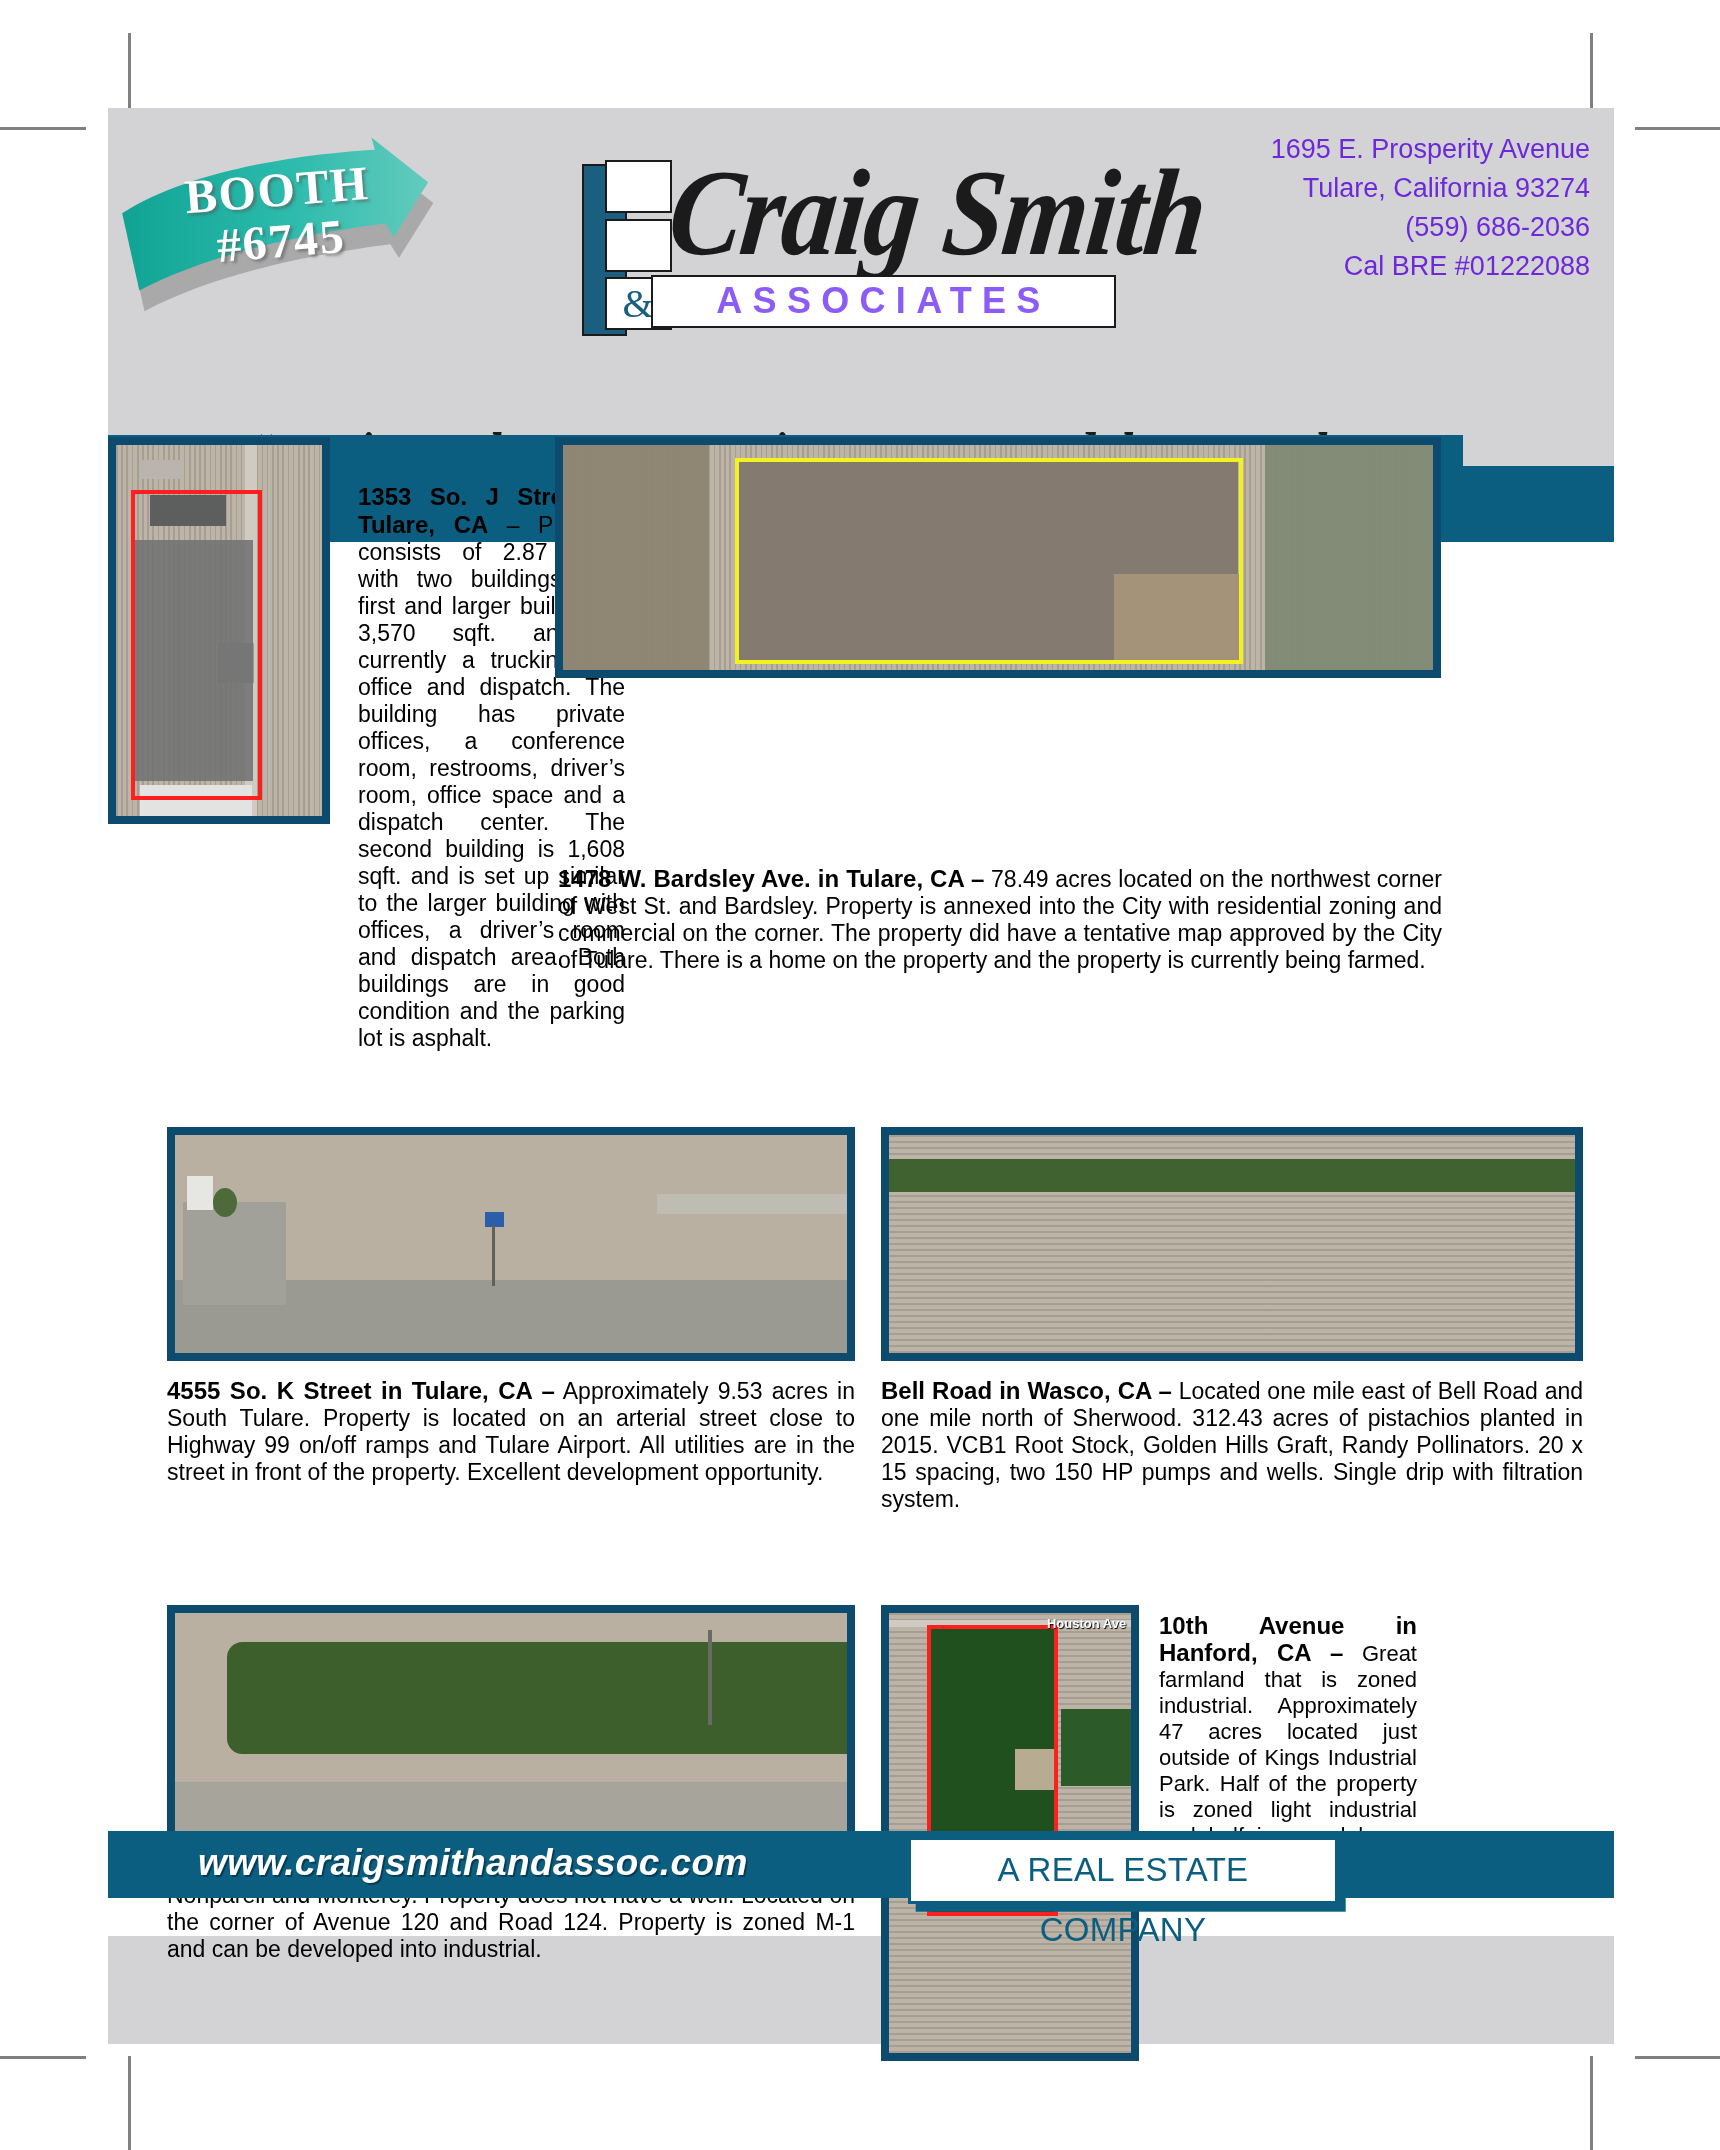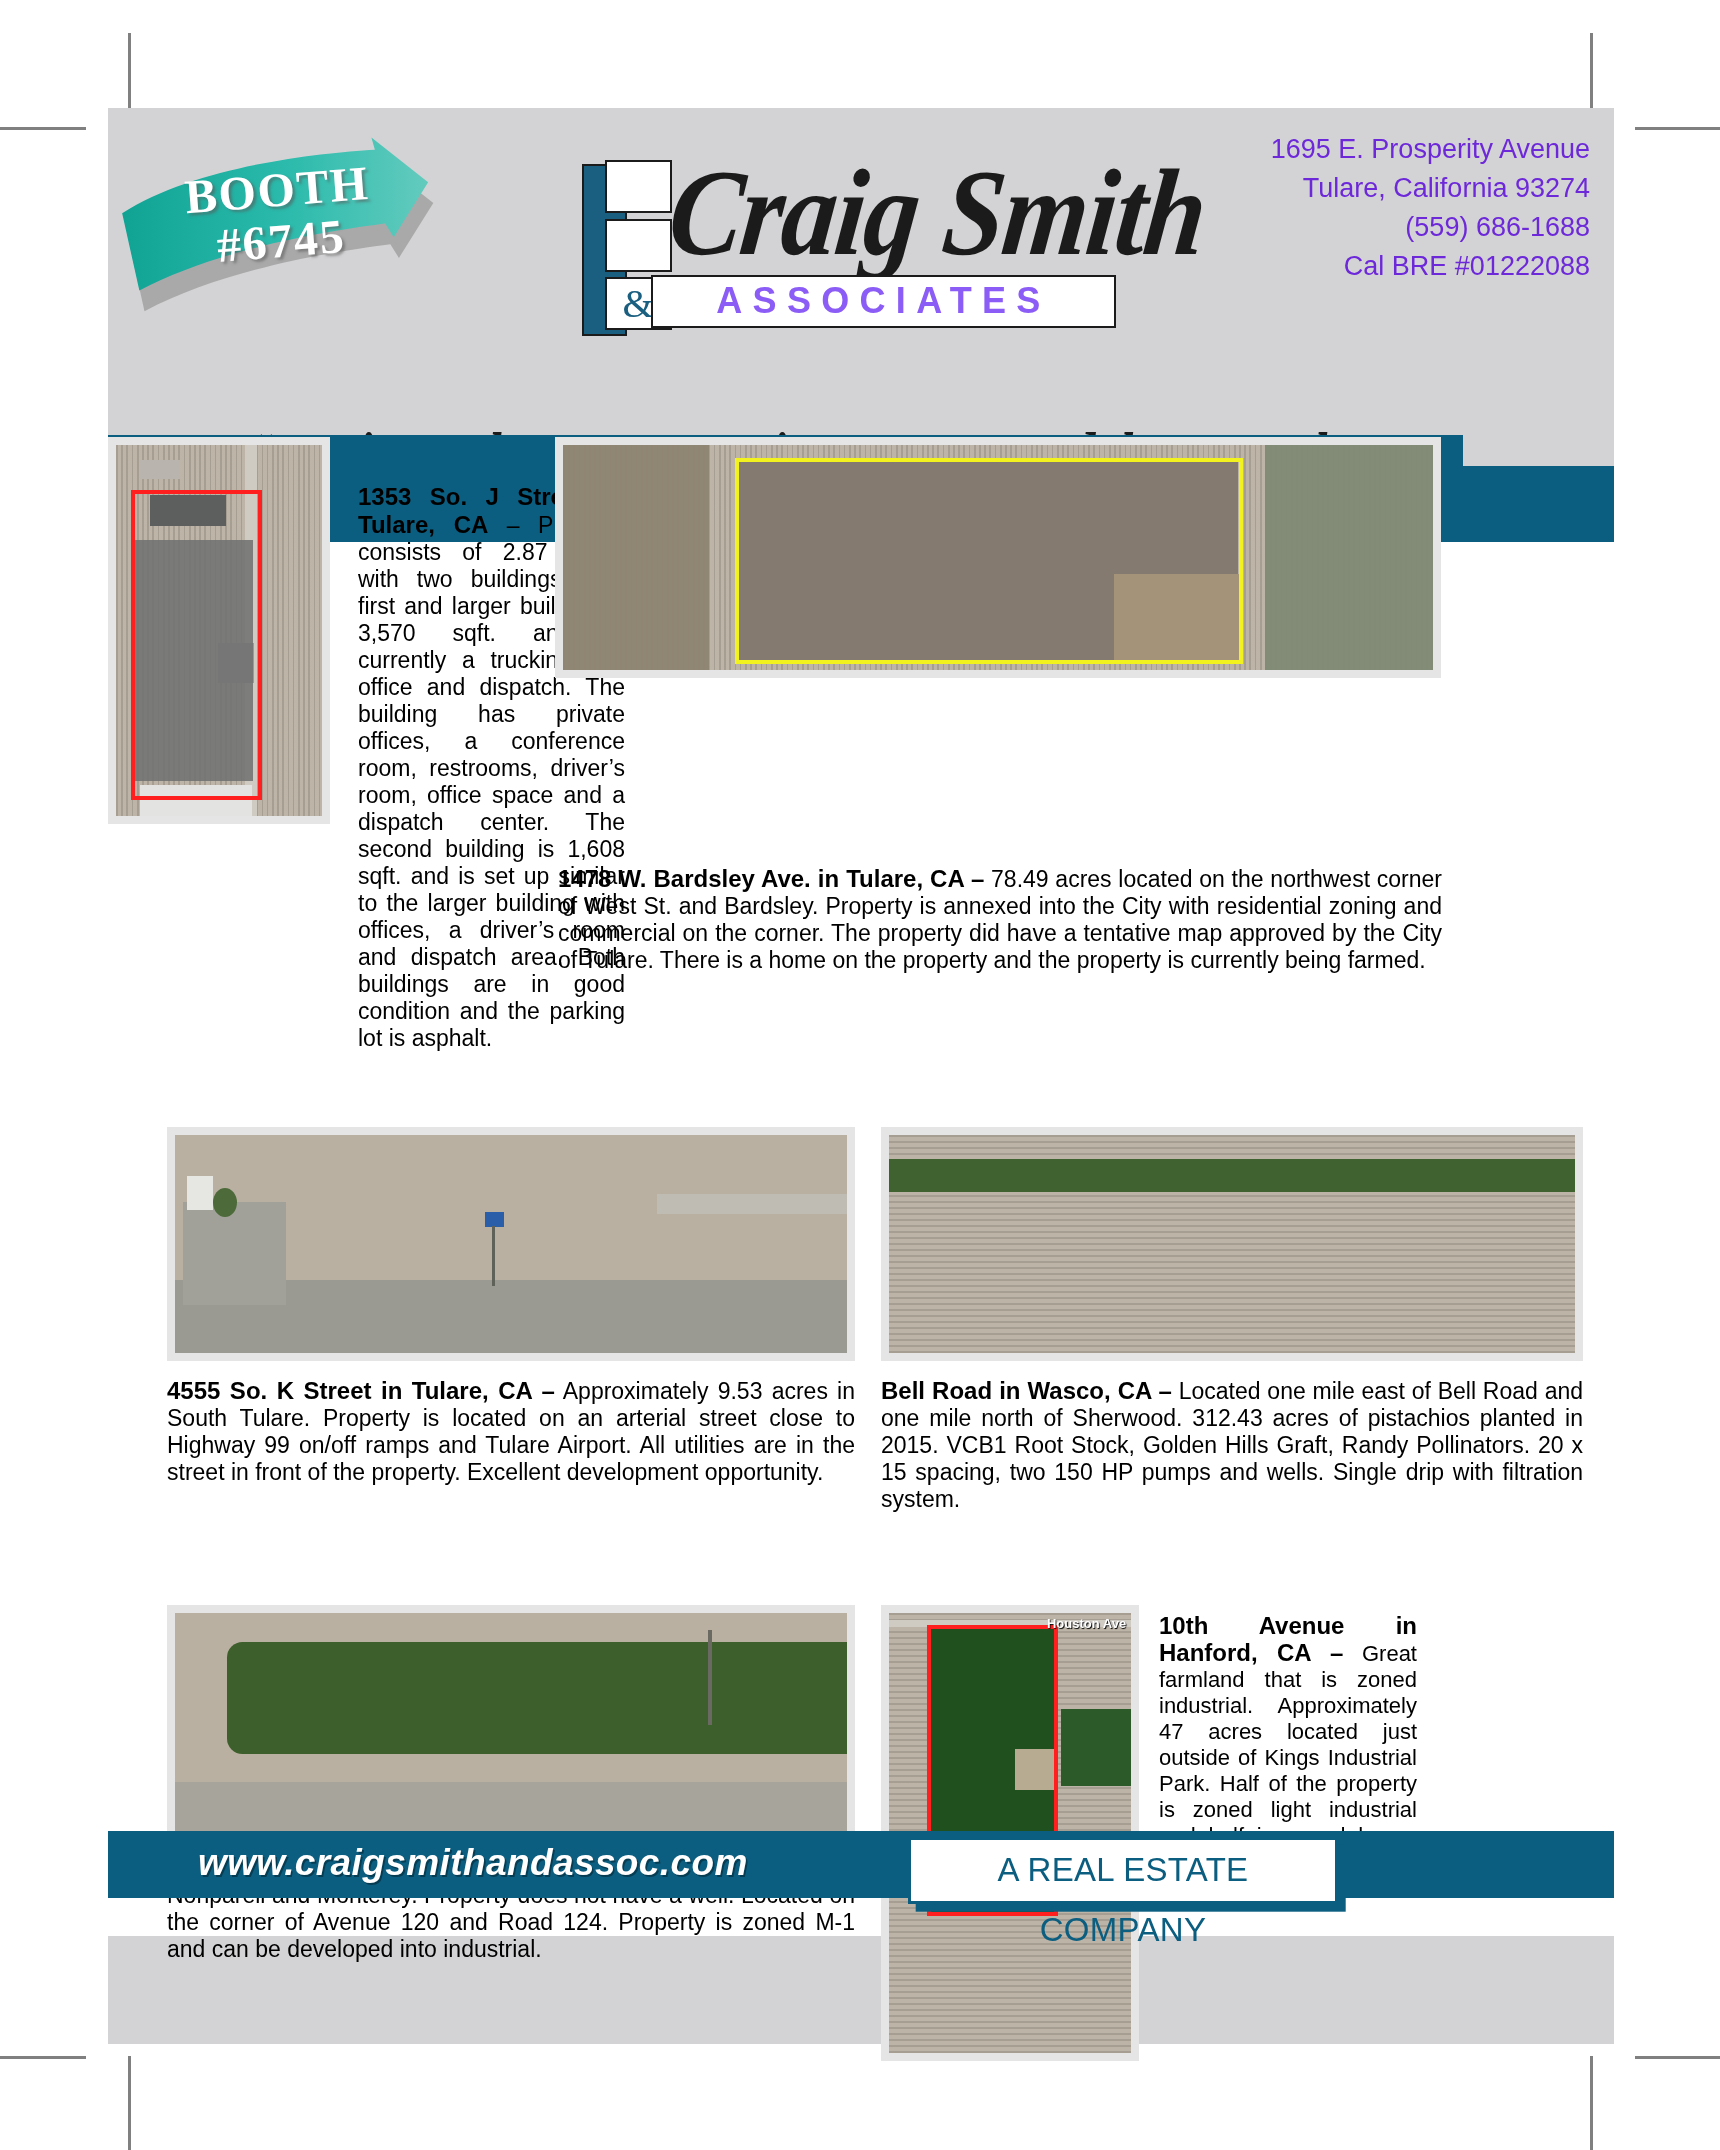--- a/index.html
+++ b/index.html
@@ -79,21 +79,21 @@
     background:#0b5e80;
   }
 
   
   #content{
     position:absolute; left:0; top:434px; width:100%; height:1394px;
     background:#ffffff;
   }
 
   
-  .photo{ position:absolute; background:#e5e5e5; padding:7.7px; }
+  .photo{ position:absolute; background:#0c4a6e; padding:7.7px; }
   .photo .inner{ position:relative; width:100%; height:100%; overflow:hidden; background:#b9b0a2; }
 
   .parcel{ position:absolute; border:4.3px solid #ff1f1f; }
   .parcel-y{ position:absolute; border:4.3px solid #f2f21f; }
 
   
   .desc{
     position:absolute; color:#000000;
     font-size:23px; line-height:27px; text-align:justify;
     text-justify:inter-word;
@@ -205,21 +205,21 @@
       </div>
       <div class="script">Craig Smith</div>
       <div class="assoc-bar">
         <span>ASSOCIATES</span>
       </div>
     </div>
 
     <div id="contact">
       <div>1695 E. Prosperity Avenue</div>
       <div>Tulare, California 93274</div>
-      <div>(559) 686-1688</div>
+      <div>(559) 686-2036</div>
       <div>Cal BRE #01222088</div>
     </div>
 
     <div id="tagline">“Serving Tulare County, Kings County and the Central Coast”</div>
   </div>
 
   <div id="teal-band"></div>
 
   <div style="position:absolute;left:1355px;top:327px;width:151px;height:31px;background:#d3d3d5;"></div>
 

